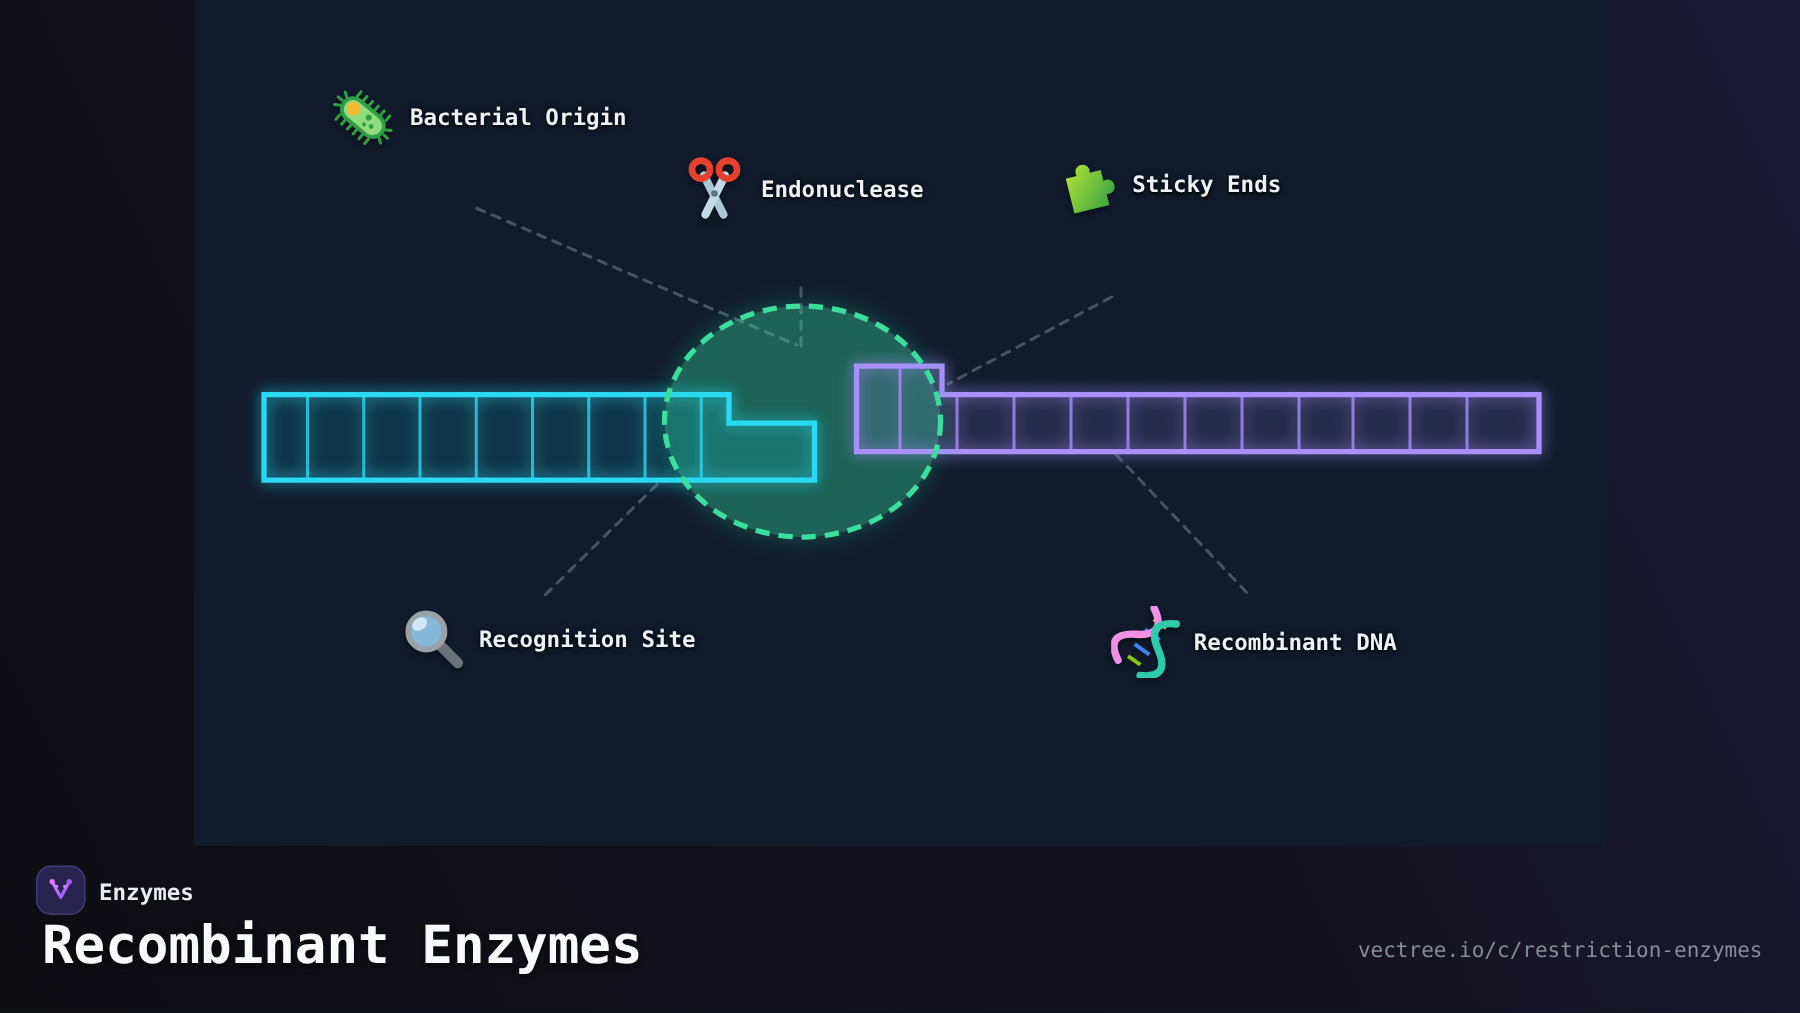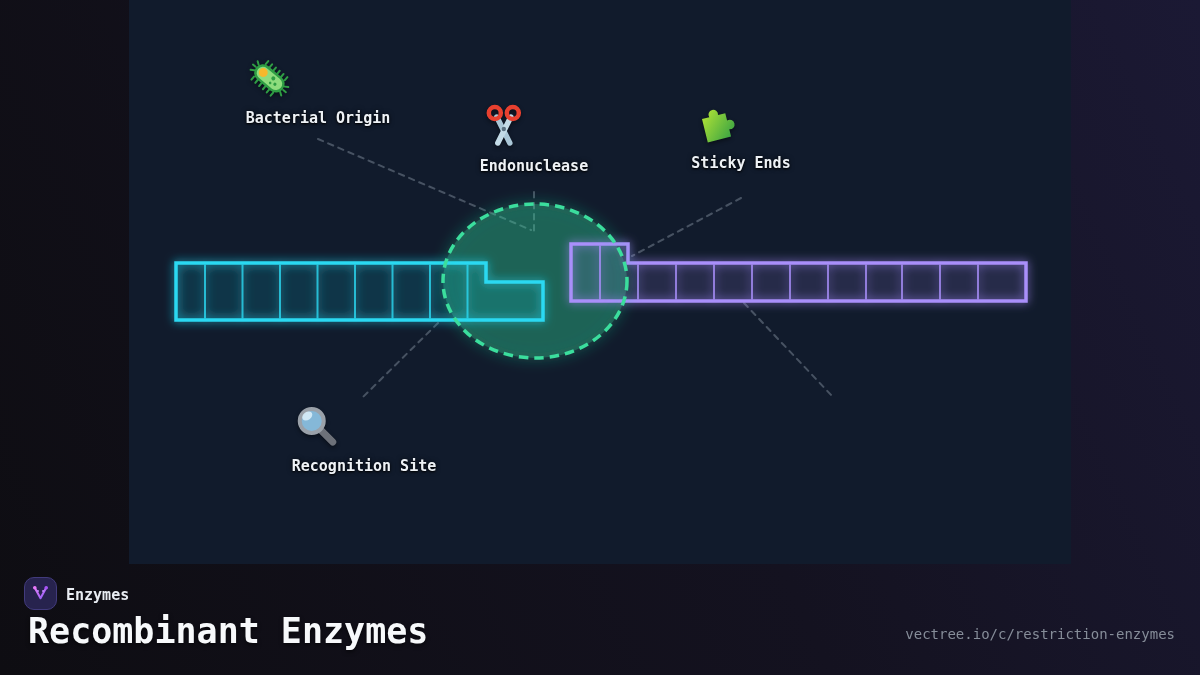--- a/index.html
+++ b/index.html
@@ -15,29 +15,29 @@
   svg.diagram{position:absolute;left:0;top:0;width:1200px;height:675px;pointer-events:none;}
 
   .stroke-cyan{stroke:var(--strand_cyan,#2bd9f2);}
   .fill-cyan{fill:rgba(43,217,242,0.08);}
   .stroke-purple{stroke:var(--strand_purple,#a98ffa);}
   .fill-purple{fill:rgba(169,143,250,0.08);}
   .circle-fill{fill:rgba(52,222,157,0.26);}
   .circle-stroke{stroke:var(--enzyme_circle_green,#3ade9d);}
   .connector{stroke:var(--connector_gray,#74808f);stroke-width:2;stroke-dasharray:5.5 5.5;opacity:.55;stroke-linecap:round;}
 
-  .node{position:absolute;display:flex;flex-direction:column;gap:7px;transform:translateX(-50%);}
+  .node{position:absolute;display:flex;flex-direction:row;align-items:center;gap:7px;transform:translateX(-50%);}
   .node .icon{filter:drop-shadow(0 2px 2px rgba(0,0,0,.45));}
   .node-label{
     font-size:15px;font-weight:bold;color:var(--label_text,#eef2f6);white-space:nowrap;
     text-shadow:0 1px 2px rgba(0,0,0,.95),0 0 5px rgba(0,0,0,.65);
   }
   .node-1{left:318px;top:54px;}
   .node-2{left:534px;top:102px;}
-  .node-3{left:741px;top:99px;}
+  .node-3{left:777px;top:99px;}
   .node-4{left:364px;top:402px;}
   .node-5{left:836px;top:404px;}
 
   .logo{
     position:absolute;left:24px;top:577px;width:33px;height:33px;border-radius:10px;
     background:var(--logo_background,#27234e);border:1px solid var(--logo_border,#423b7d);
     display:flex;align-items:center;justify-content:center;box-sizing:border-box;
   }
   .brand-name{position:absolute;left:66px;top:586px;font-size:15px;font-weight:bold;color:#e8ecf2;}
   .page-title{
@@ -171,20 +171,33 @@
 
   <div class="node node-4">
     <svg class="icon" width="48" height="48" viewBox="0 0 48 48">
       <line x1="29" y1="28" x2="41" y2="40" stroke="#6d7179" stroke-width="7" stroke-linecap="round"></line>
       <circle cx="20" cy="19" r="12" fill="#85b8d8" stroke="#9aa1a9" stroke-width="4"></circle>
       <ellipse cx="15.5" cy="14" rx="5.5" ry="4" fill="#d8edf8" opacity="0.9" transform="rotate(-35 15.5 14)"></ellipse>
     </svg>
     <div class="node-label">Recognition Site</div>
   </div>
 
+  <div class="node node-5">
+    <svg class="icon" width="48" height="48" viewBox="0 0 48 48">
+      <g transform="rotate(35 24 24)">
+        <line x1="19" y1="9" x2="29" y2="9" stroke="#ffd23f" stroke-width="2.6"></line>
+        <line x1="18" y1="18" x2="30" y2="18" stroke="#3b82f6" stroke-width="2.6"></line>
+        <line x1="18" y1="30" x2="30" y2="30" stroke="#3b82f6" stroke-width="2.6"></line>
+        <line x1="19" y1="39" x2="29" y2="39" stroke="#84cc16" stroke-width="2.6"></line>
+        <path d="M15,3 Q33,13 15,24 Q-3,35 15,45" fill="none" stroke="#f191e3" stroke-width="5" stroke-linecap="round"></path>
+        <path d="M33,3 Q15,13 33,24 Q51,35 33,45" fill="none" stroke="#2fc9ac" stroke-width="5" stroke-linecap="round"></path>
+      </g>
+    </svg>
+    <div class="node-label">Recombinant DNA</div>
+  </div>
 
   <div class="logo">
     <svg width="19" height="19" viewBox="0 0 20 20">
       <defs>
         <linearGradient id="vlg" x1="0" y1="0" x2="1" y2="1">
           <stop offset="0" stop-color="#e879f9"></stop>
             <stop offset="1" stop-color="#8b5cf6"></stop>
         </linearGradient>
       </defs>
       <path d="M4,4 L10,15 L16,4" fill="none" stroke="url(#vlg)" stroke-width="2.2" stroke-linecap="round" stroke-linejoin="round"></path>

